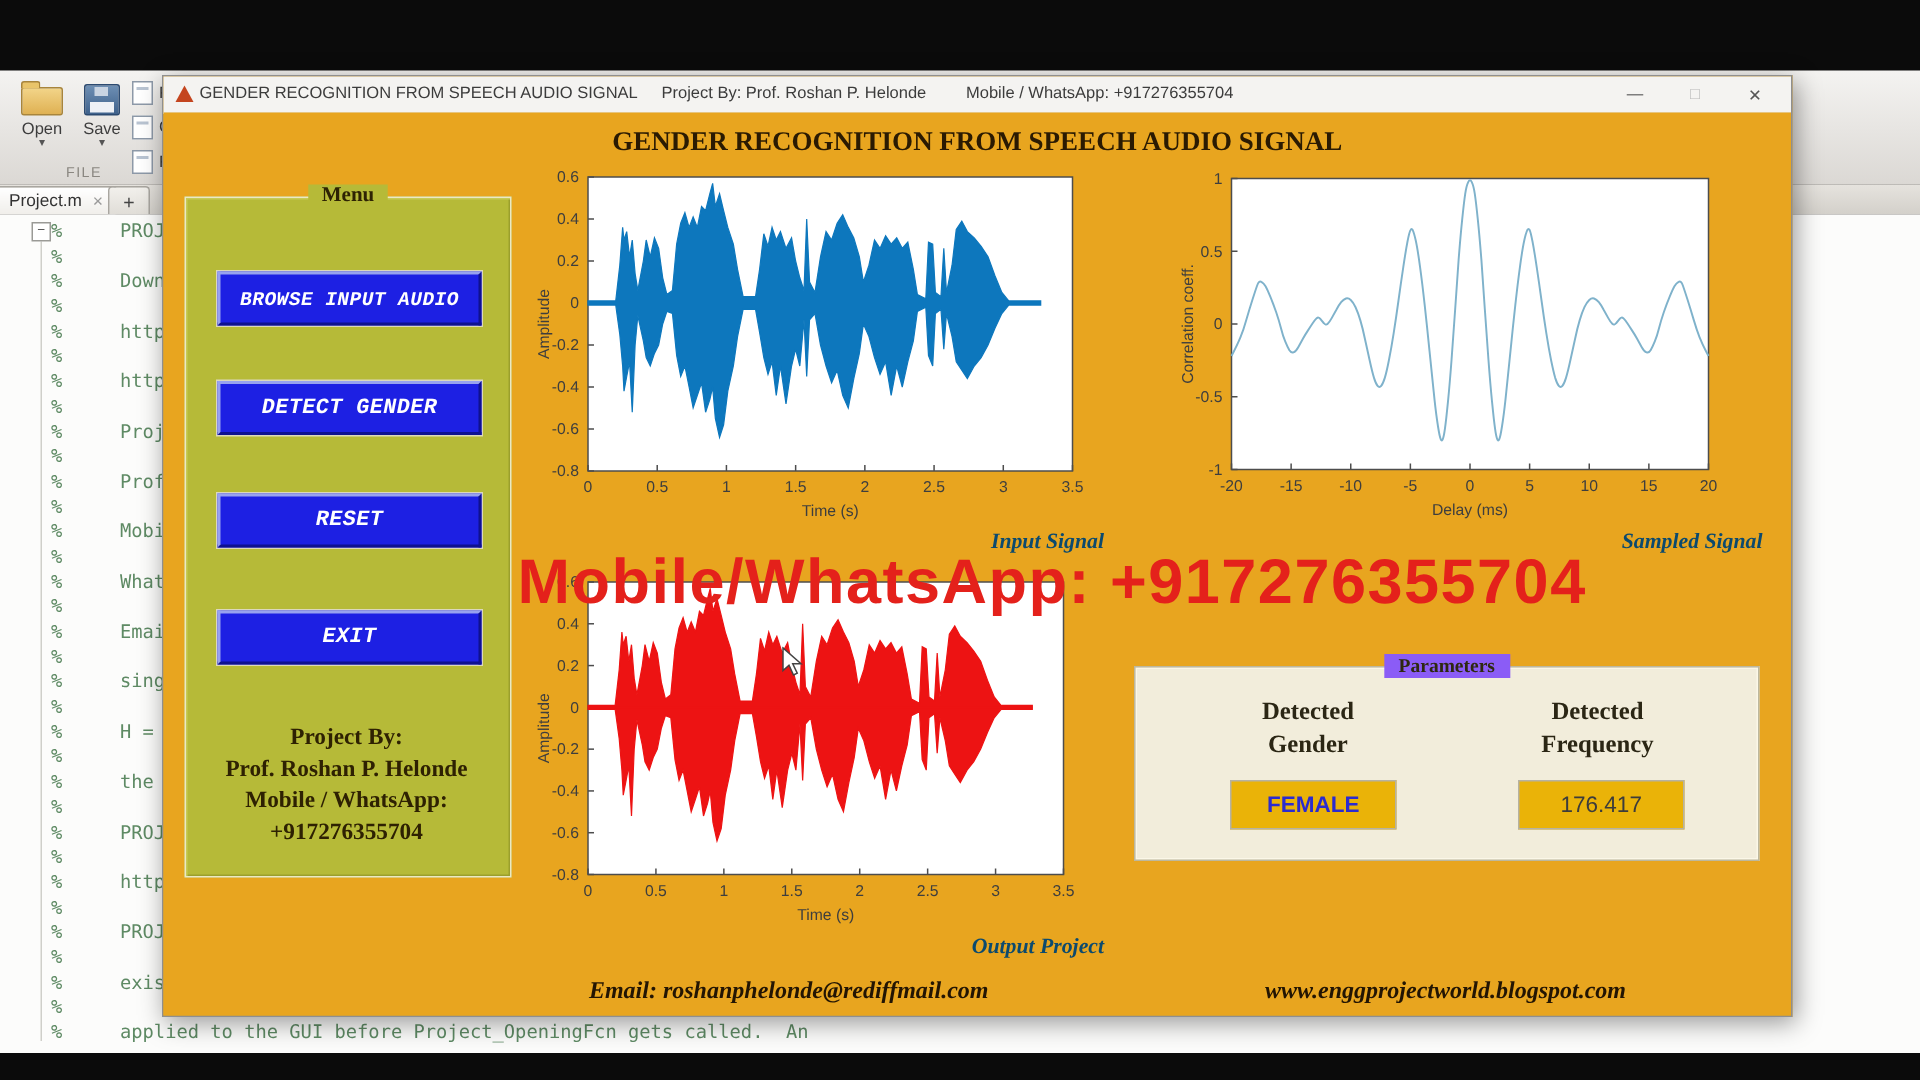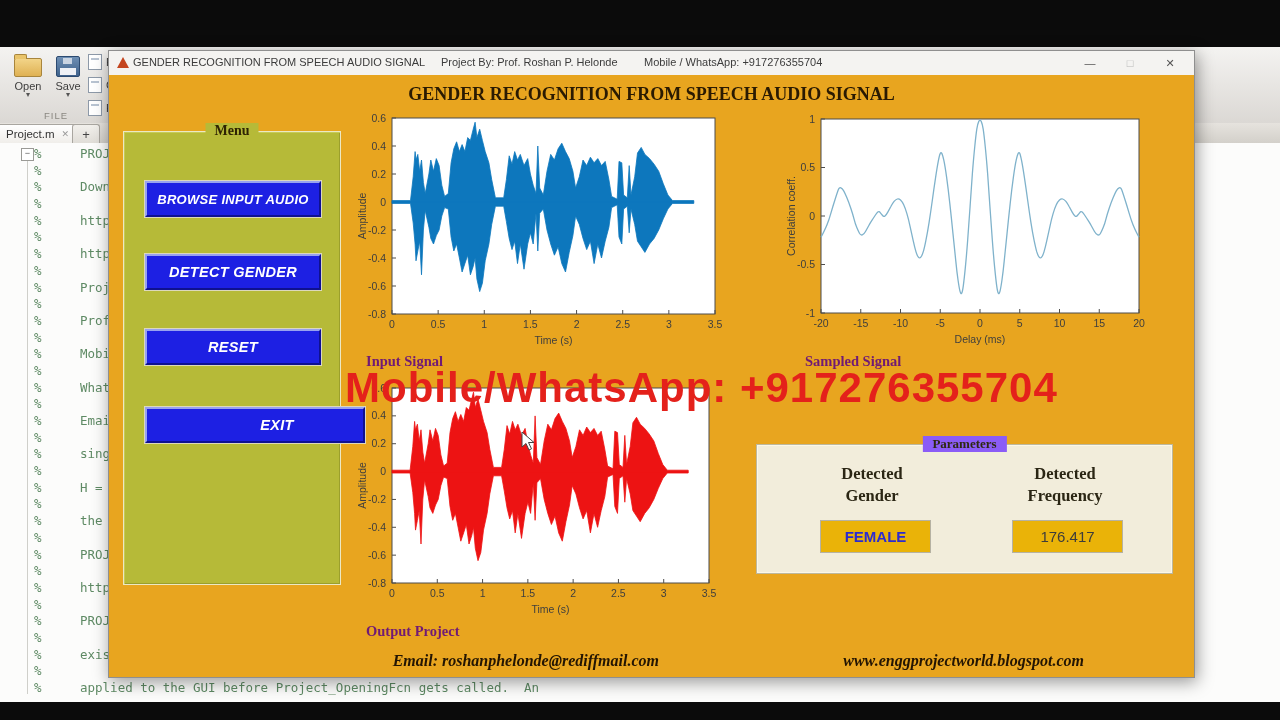--- a/index.html
+++ b/index.html
@@ -80,36 +80,36 @@
           font-family:"Liberation Serif",serif;font-weight:bold;font-size:18px;color:#2a1a02;}
 
   
   .menu-panel{position:absolute;left:14px;top:56px;width:216px;height:452px;background:#B6BA38;
           border:1px solid #ece8c4;box-shadow:inset 1px 1px 0 #c7cb56, inset -1px -1px 0 #9b9f2c;}
   .menu-title{position:absolute;top:-9px;left:50%;transform:translateX(-50%);background:#B6BA38;
           padding:0 9px;font-family:"Liberation Serif",serif;font-weight:bold;font-size:14px;color:#2e2303;}
   .menu-btn{position:absolute;left:36px;width:172px;height:32px;background:#1D20E3;
           border:2px solid;border-color:#98a2ef #0f1190 #0f1190 #98a2ef;box-shadow:0 0 0 1px #dcd8bc;
           color:#fff;display:flex;align-items:center;justify-content:center;
-          font-family:Liberation Sans, sans-serif;font-weight:bold;font-style:italic;font-size:14.5px;
+          font-family:Liberation Mono, monospace;font-weight:bold;font-style:italic;font-size:14.5px;
           letter-spacing:.3px;cursor:pointer;}
   .menu-btn.small{font-size:13px;}
   .menu-credits{position:absolute;left:14px;top:406px;width:216px;text-align:center;
           font-family:"Liberation Serif",serif;font-weight:bold;font-size:15.5px;
           color:#2e2102;line-height:21px;}
 
   
   .plot{position:absolute;width:370px;height:262px;}
   .plot-input{left:245px;top:37px;}
   .plot-sampled{left:674px;top:37px;}
   .plot-output{left:245px;top:307px;}
   .plot svg text{font-family:"Liberation Sans",sans-serif;font-size:10.5px;fill:#3e3e3e;}
-  .plot-caption{position:absolute;top:241px;left:12px;width:100%;text-align:left;
-          font-family:"Liberation Serif",serif;font-weight:bold;
-          font-size:14.5px;color:#701a75;}
+  .plot-caption{position:absolute;top:241px;left:12px;width:100%;text-align:right;
+          font-family:"Liberation Serif",serif;font-weight:bold;font-style:italic;
+          font-size:14.5px;color:#0c4a6e;}
   .plot-sampled .plot-caption{left:22px;}
 
   .watermark{position:absolute;left:236px;top:289px;white-space:nowrap;
           font-weight:bold;font-size:42px;letter-spacing:1px;color:#E4211B;}
 
   
   .params-panel{position:absolute;left:647px;top:369px;width:415px;height:128px;background:#F2EDDB;
           border:1px solid #bdb89e;box-shadow:inset 0 0 0 1px #fbf7e8;}
   .params-title{position:absolute;top:-9px;left:50%;transform:translateX(-50%);background:#8b5cf6;
           padding:0 10px;font-family:"Liberation Serif",serif;font-weight:bold;font-size:13px;color:#2e2910;}
@@ -253,21 +253,27 @@
 
     <div class="gui-body">
       <div class="gui-header">GENDER RECOGNITION FROM SPEECH AUDIO SIGNAL</div>
 
       <div class="menu-panel">
         <div class="menu-title">Menu</div>
       </div>
       <div class="menu-btn small" style="top:106px;">BROWSE INPUT AUDIO</div>
       <div class="menu-btn" style="top:179px;">DETECT GENDER</div>
       <div class="menu-btn" style="top:254px;">RESET</div>
-      <div class="menu-btn" style="top:332px;padding-left:44px;">EXIT</div>
+      <div class="menu-btn" style="top:332px;">EXIT</div>
+      <div class="menu-credits">
+        <div>Project By:</div>
+        <div>Prof. Roshan P. Helonde</div>
+        <div>Mobile / WhatsApp:</div>
+        <div>+917276355704</div>
+      </div>
 
       <div class="plot plot-input"><svg width="370" height="238">
             <rect x="38" y="6" width="323" height="196" fill="#ffffff" stroke="#4d4d4d" stroke-width="1"></rect>
             <line x1="38" y1="202" x2="38" y2="198" stroke="#4d4d4d" stroke-width="1"></line>
             <text x="38" y="216" text-anchor="middle">0</text>
             <line x1="84.14285714285714" y1="202" x2="84.14285714285714" y2="198" stroke="#4d4d4d" stroke-width="1"></line>
             <text x="84.14285714285714" y="216" text-anchor="middle">0.5</text>
             <line x1="130.28571428571428" y1="202" x2="130.28571428571428" y2="198" stroke="#4d4d4d" stroke-width="1"></line>
             <text x="130.28571428571428" y="216" text-anchor="middle">1</text>
             <line x1="176.42857142857142" y1="202" x2="176.42857142857142" y2="198" stroke="#4d4d4d" stroke-width="1"></line>

